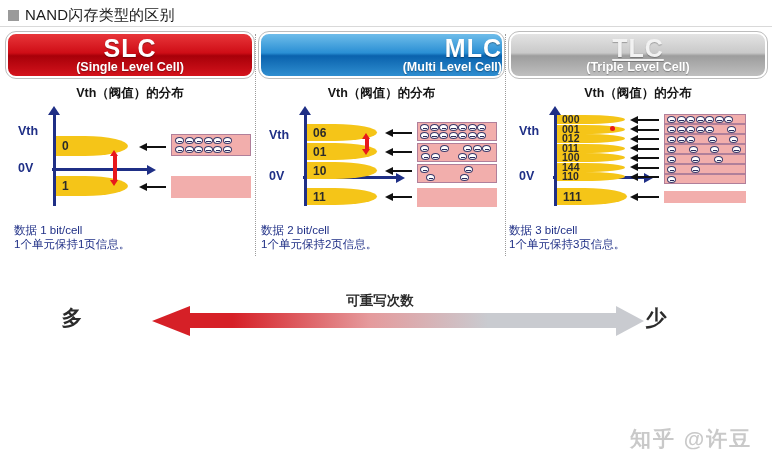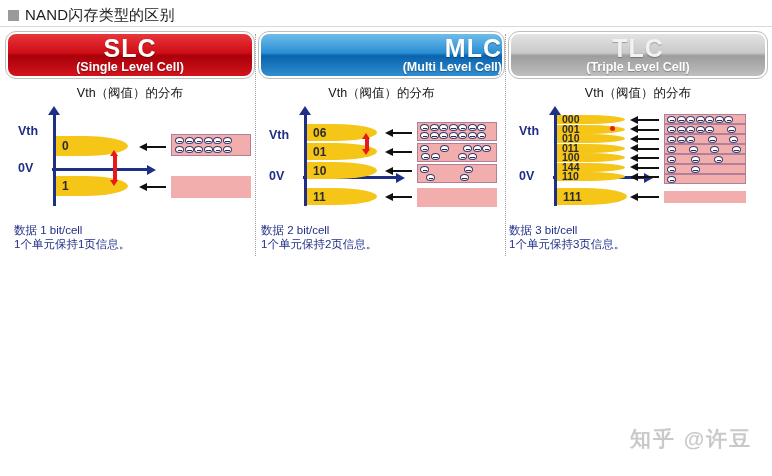--- a/index.html
+++ b/index.html
@@ -43,24 +43,24 @@
     border:2px solid #ffffff;outline:1px solid #bdbdbd;
   }
   .pill-mlc{
     background:linear-gradient(to bottom,#6fbdea 0%,#2a8fd4 45%,#0a62ad 52%,#2f8ed0 100%);
     border:2px solid #ffffff;outline:1px solid #bdbdbd;align-items:flex-end;
   }
   .pill-tlc{
     background:linear-gradient(to bottom,#e3e3e3 0%,#c9c9c9 45%,#9d9d9d 52%,#bfbfbf 100%);
     border:2px solid #ffffff;outline:1px solid #bdbdbd;
   }
-  .pill-tlc .big{color:#f2f2f2;text-shadow:0 1px 1px rgba(0,0,0,.28);}
+  .pill-tlc .big{color:#f2f2f2;text-shadow:0 1px 1px rgba(0,0,0,.28);text-decoration:underline;}
   .pill-tlc .small{color:#ffffff;}
 
-  .subttl{text-align:center;font-size:12.5px;color:#151515;margin-top:7px;}
+  .subttl{text-align:center;font-size:12.5px;color:#151515;margin-top:7px;font-weight:bold;}
 
   
   .chart{position:relative;height:120px;margin-top:4px;}
   .axis-v{position:absolute;width:3px;background:#1f2f86;}
   .axis-h{position:absolute;height:3px;background:#1f2f86;}
   .arrowhead-up{position:absolute;width:0;height:0;
      border-left:6px solid transparent;border-right:6px solid transparent;
      border-bottom:9px solid #1f2f86;}
   .arrowhead-right{position:absolute;width:0;height:0;
      border-top:5px solid transparent;border-bottom:5px solid transparent;
@@ -313,21 +313,21 @@
       <div class="lbl-vth" style="left:10px;top:18px;">Vth</div>
       <div class="lbl-0v" style="left:10px;top:63px;">0V</div>
 
       <div class="blob thin" style="left:48px;top:9px;width:68px;height:9px;">
         <span>000</span>
       </div>
       <div class="blob thin" style="left:48px;top:18.5px;width:68px;height:9px;">
         <span>001</span>
       </div>
       <div class="blob thin" style="left:48px;top:28px;width:68px;height:9px;">
-        <span>010</span>
+        <span>012</span>
       </div>
       <div class="blob thin" style="left:48px;top:37.5px;width:68px;height:9px;">
         <span>011</span>
       </div>
       <div class="blob thin" style="left:48px;top:47px;width:68px;height:9px;">
         <span>100</span>
       </div>
       <div class="blob thin" style="left:48px;top:56.5px;width:68px;height:9px;">
         <span>144</span>
       </div>
@@ -408,18 +408,30 @@
       <div class="cellblk" style="left:155px;top:85px;width:82px;height:12px;"></div>
     </div>
 
     <div class="note" style="left:0px;top:192px;">
       <div>数据 3 bit/cell</div>
       <div>1个单元保持3页信息。</div>
     </div>
   </div>
 
 
+  <div class="arrowrow" style="top:300px;">
+    <div class="mid">可重写次数</div>
+    <div class="leftlbl">多</div>
+    <div class="bar red">
+      <div class="lhead"></div>
+      <div class="body"></div>
+      <div class="rheadwrap">
+          <div class="rhead"></div>
+        </div>
+    </div>
+    <div class="rightlbl">少</div>
+  </div>
 
 
 
   <div class="watermark">知乎 @许豆</div>
 
 </div>
 
 </body></html>

